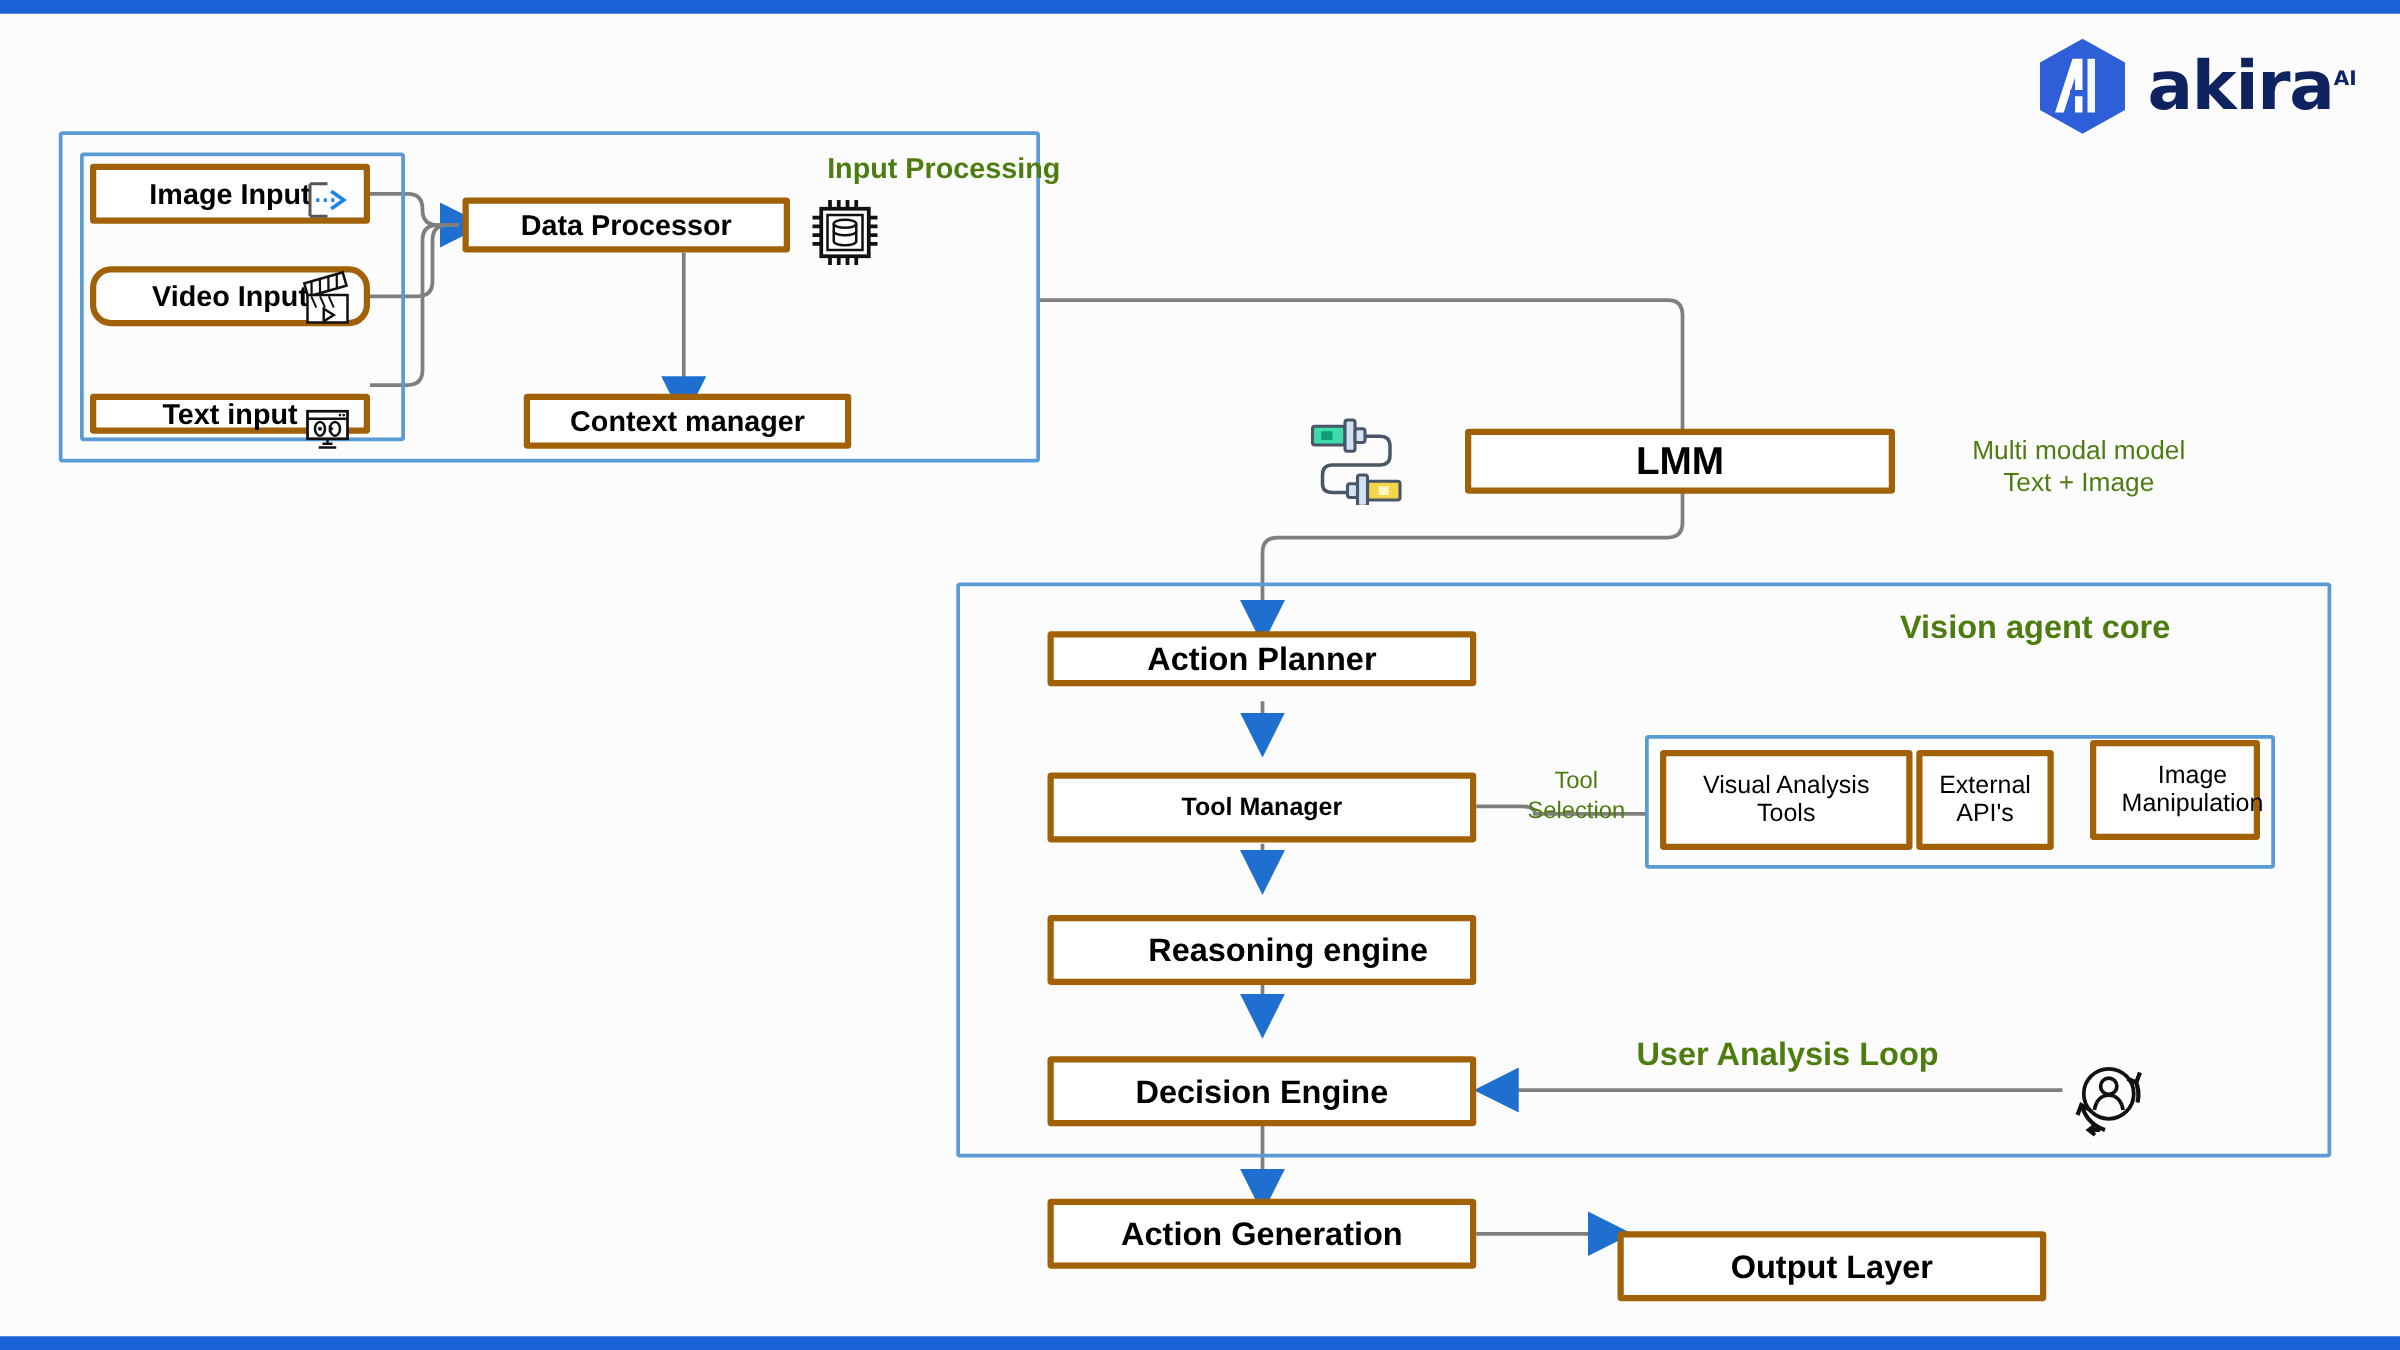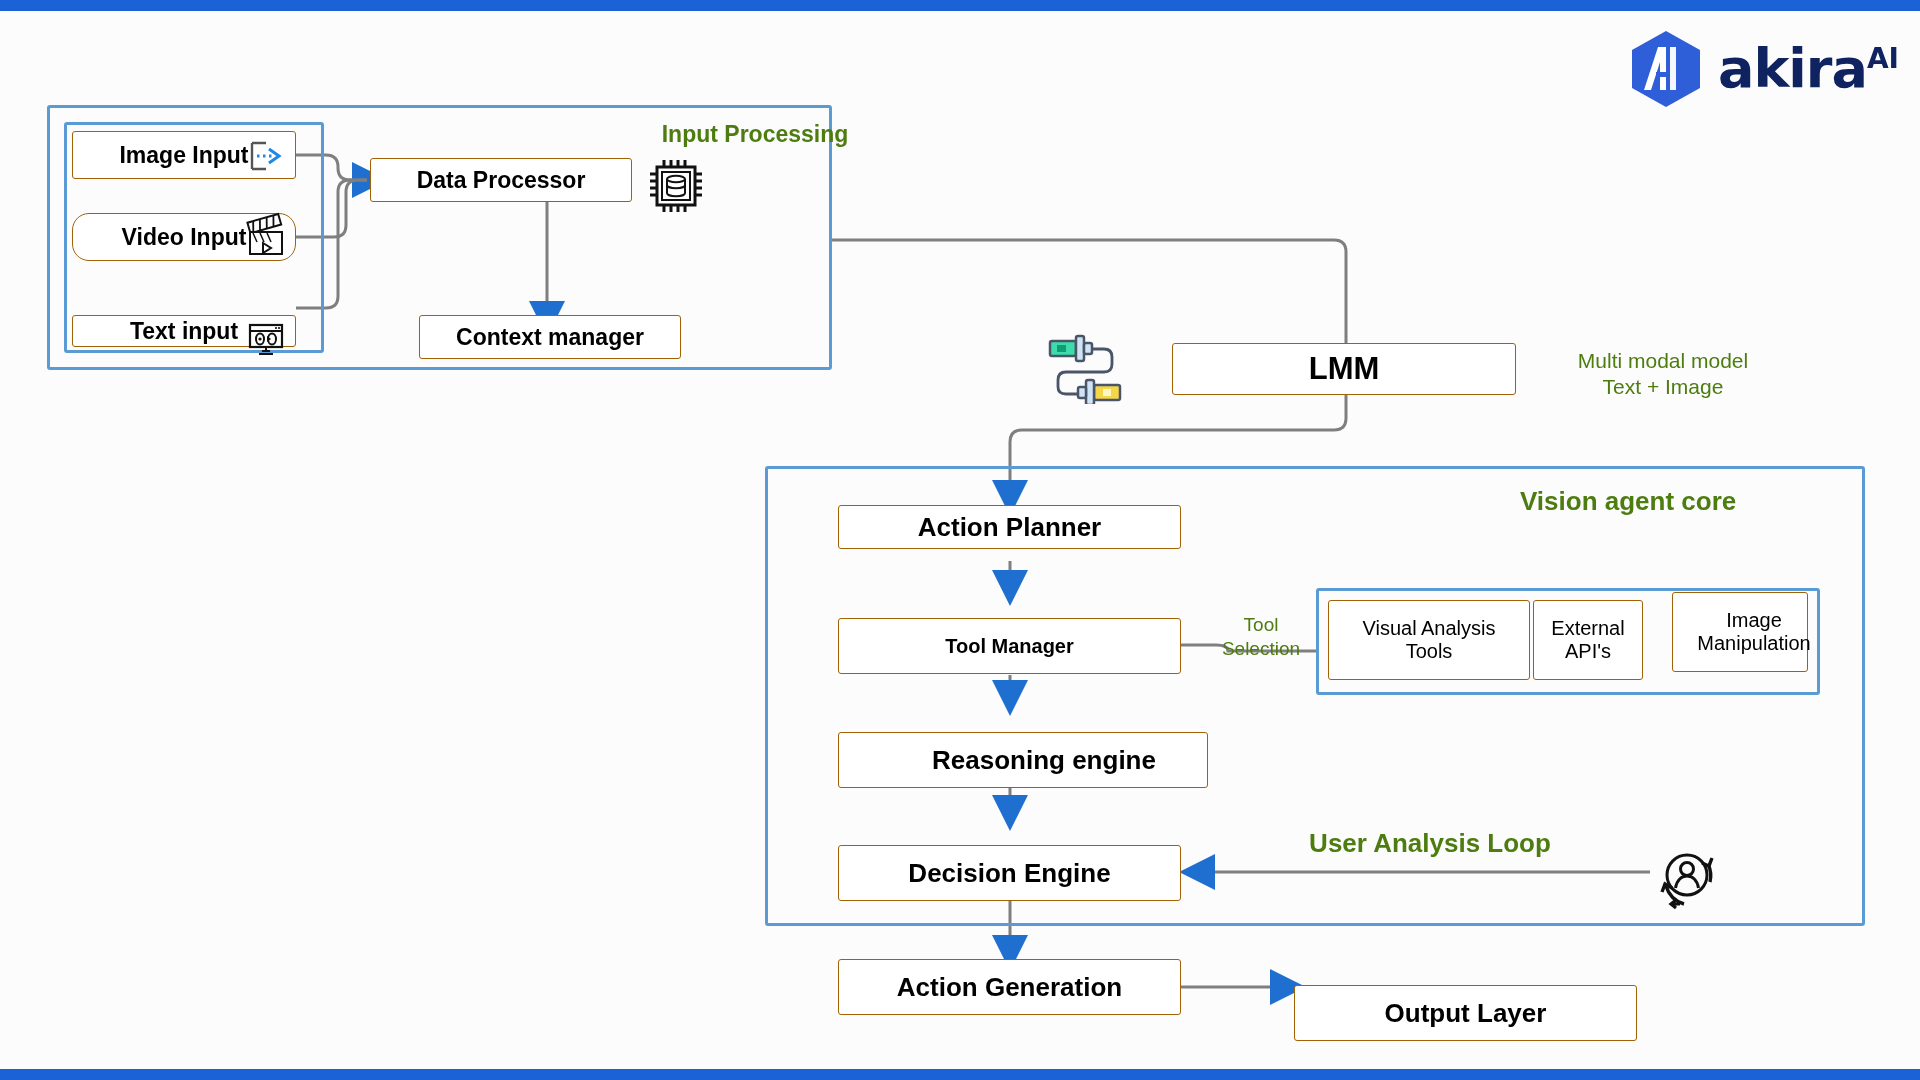--- a/index.html
+++ b/index.html
@@ -25,33 +25,33 @@
   }
   .brand-mark{
     width:72px;height:78px;position:relative;
   }
   .brand-word{
     font-size:54px;font-weight:bold;color:#0f2360;
     letter-spacing:-1px;line-height:1;position:relative;
     font-family:"DejaVu Sans", sans-serif;
   }
   .brand-sup{
-    font-size:28px;font-weight:bold;color:#0f2360;
+    font-size:16px;font-weight:bold;color:#0f2360;
     vertical-align:super;letter-spacing:0px;
   }
 
   
   #wires{position:absolute;top:0;left:0;width:1920px;height:1080px;pointer-events:none;}
 
   
   .node{
     position:absolute;
     box-sizing:border-box;
     background:#ffffff;
-    border:1px solid #a16207;
+    border:5px solid #a16207;
     border-radius:3px;
     display:flex;align-items:center;justify-content:center;
     text-align:center;
     color:#000;
   }
   .group{
     position:absolute;box-sizing:border-box;
     background:transparent;
     border:3px solid #5b9bd5;
     border-radius:3px;
@@ -230,21 +230,21 @@
 </div>
 
 <div class="node t-lmm" style="left:838px;top:505px;width:343px;height:44px;font-size:26px;">
   <span>Action Planner</span>
 </div>
 
 <div class="node t-lmm" style="left:838px;top:618px;width:343px;height:56px;font-size:20px;">
   <span>Tool Manager</span>
 </div>
 
-<div class="node t-lmm" style="left:838px;top:732px;width:370px;height:56px;font-size:26px;padding-left:42px;">
+<div class="node t-lmm" style="left:838px;top:732px;width:343px;height:56px;font-size:26px;padding-left:42px;">
   <span>Reasoning engine</span>
 </div>
 
 <div class="node t-lmm" style="left:838px;top:845px;width:343px;height:56px;font-size:26px;">
   <span>Decision Engine</span>
 </div>
 
 <div class="plainlabel t-small" style="left:1202px;top:613px;width:118px;">
   <div>Tool</div>
   <div>Selection</div>

